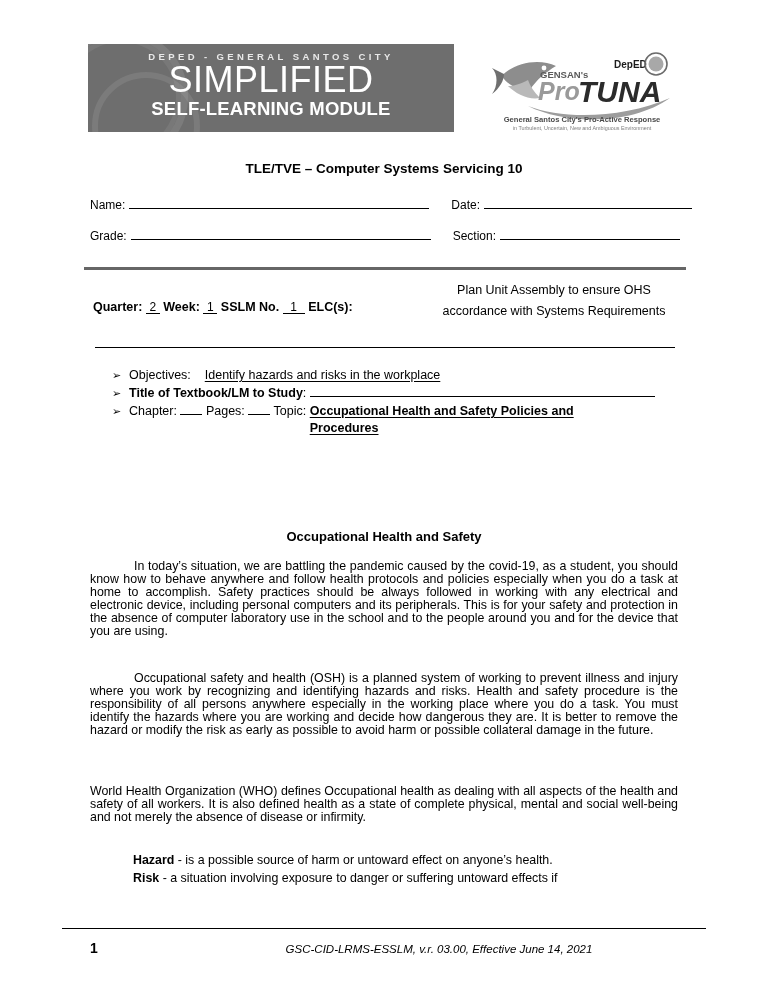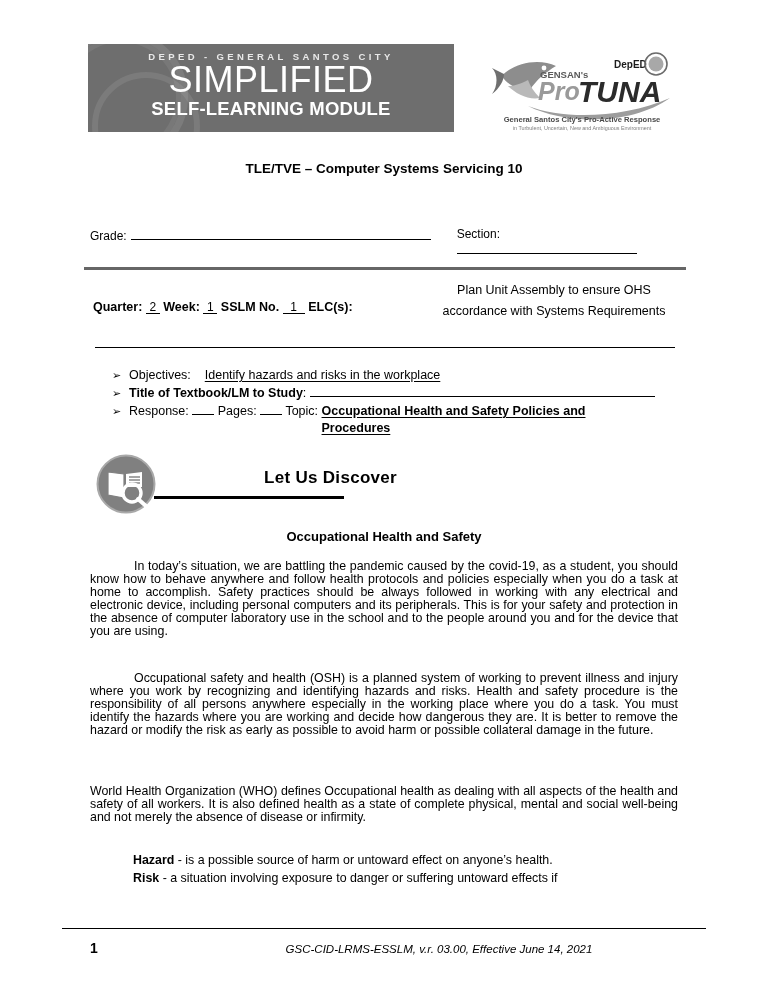--- a/index.html
+++ b/index.html
@@ -128,21 +128,21 @@
   .fld .line {
     display: inline-block;
     border-bottom: 1px solid #000;
     height: 12px;
     margin-left: 4px;
   }
   .f-name .line { width: 300px; }
   .f-date { margin-left: 22px; }
   .f-date .line { width: 208px; }
   .f-grade .line { width: 300px; }
-  .f-section { margin-left: 22px; flex-direction: column; }
+  .f-section { margin-left: 22px; }
   .f-section .line { width: 180px; }
 
   
   .rule-thick {
     position: absolute;
     left: 84px;
     top: 259px;
     width: 602px;
     height: 3px;
     background: #666666;
@@ -366,20 +366,30 @@
         <circle cx="172" cy="22" r="7.5" fill="#a8a8a8"></circle>
 
         <text x="98" y="80" text-anchor="middle" font-family="Liberation Sans, sans-serif" font-size="7.6" font-weight="bold" fill="#4a4a4a">General Santos City's Pro-Active Response</text>
         <text x="98" y="88" text-anchor="middle" font-family="Liberation Sans, sans-serif" font-size="5.4" fill="#7d7d7d">in Turbulent, Uncertain, New and Ambiguous Environment</text>
       </svg>
     </div>
   </div>
 
   <div class="doc-title">TLE/TVE – Computer Systems Servicing 10</div>
 
+  <div class="fieldrow r1">
+    <span class="fld f-name">
+      <span class="lbl">Name:</span>
+      <span class="line"></span>
+    </span>
+    <span class="fld f-date">
+      <span class="lbl">Date:</span>
+      <span class="line"></span>
+    </span>
+  </div>
 
   <div class="fieldrow r2">
     <span class="fld f-grade">
       <span class="lbl">Grade:</span>
       <span class="line"></span>
     </span>
     <span class="fld f-section">
       <span class="lbl">Section:</span>
       <span class="line"></span>
     </span>
@@ -418,53 +428,30 @@
       <span class="bmark">➢</span>
       <span class="btext">
         <span class="b">Title of Textbook/LM to Study</span><span>:</span>
         <span class="ul-line" style="width:345px;"></span>
       </span>
     </div>
 
     <div class="brow">
       <span class="bmark">➢</span>
       <span class="btext">
-        <span>Response:</span>
+        <span>Chapter:</span>
         <span class="blank-sm"></span>
         <span>Pages:</span>
         <span class="blank-sm"></span>
         <span>Topic:</span>
         <span class="topic-wrap b u">Occupational Health and Safety Policies and Procedures</span>
       </span>
     </div>
   </div>
 
-  <div class="discover">
-    <div class="disc-underline"></div>
-    <div class="disc-icon">
-      <svg width="60" height="60" viewBox="0 0 60 60" xmlns="http://www.w3.org/2000/svg">
-        <circle cx="30" cy="30" r="28.5" fill="#808080" stroke="#a9a9a9" stroke-width="2"></circle>
-
-        <path d="M12 18 L28 20 L28 44 L12 41 Z" fill="#ffffff"></path>
-        <path d="M30 20 L46 18 L46 33 L30 33 Z" fill="#ffffff"></path>
-        <path d="M12 18 L28 20 L28 44 L12 41 Z" fill="none" stroke="#808080" stroke-width="1.2"></path>
-
-        <g stroke="#808080" stroke-width="1.4">
-          <line x1="33" y1="23" x2="44" y2="23"></line>
-          <line x1="33" y1="26" x2="44" y2="26"></line>
-          <line x1="33" y1="29" x2="44" y2="29"></line>
-        </g>
-
-        <circle cx="36" cy="39" r="9" fill="none" stroke="#ffffff" stroke-width="3.4"></circle>
-        <circle cx="36" cy="39" r="5.6" fill="#808080"></circle>
-        <line x1="42" y1="45" x2="50" y2="52" stroke="#ffffff" stroke-width="4" stroke-linecap="round"></line>
-      </svg>
-    </div>
-    <div class="disc-label">Let Us Discover</div>
-  </div>
 
   <div class="h2">Occupational Health and Safety</div>
 
   <div class="para p1"><span class="indent"></span><span>In today’s situation, we are battling the pandemic caused by the covid-19, as a student, you should know how to behave anywhere and follow health protocols and policies especially when you do a task at home to accomplish. Safety practices should be always followed in working with any electrical and electronic device, including personal computers and its peripherals. This is for your safety and protection in the absence of computer laboratory use in the school and to the people around you and for the device that you are using.</span></div>
 
   <div class="para p2"><span class="indent"></span><span>Occupational safety and health (OSH) is a planned system of working to prevent illness and injury where you work by recognizing and identifying hazards and risks. Health and safety procedure is the responsibility of all persons anywhere especially in the working place where you do a task. You must identify the hazards where you are working and decide how dangerous they are. It is better to remove the hazard or modify the risk as early as possible to avoid harm or possible collateral damage in the future.</span></div>
 
   <div class="para p3"><span>World Health Organization (WHO) defines Occupational health as dealing with all aspects of the health and safety of all workers. It is also defined health as a state of complete physical, mental and social well-being and not merely the absence of disease or infirmity.</span></div>
 
   <div class="defs">

